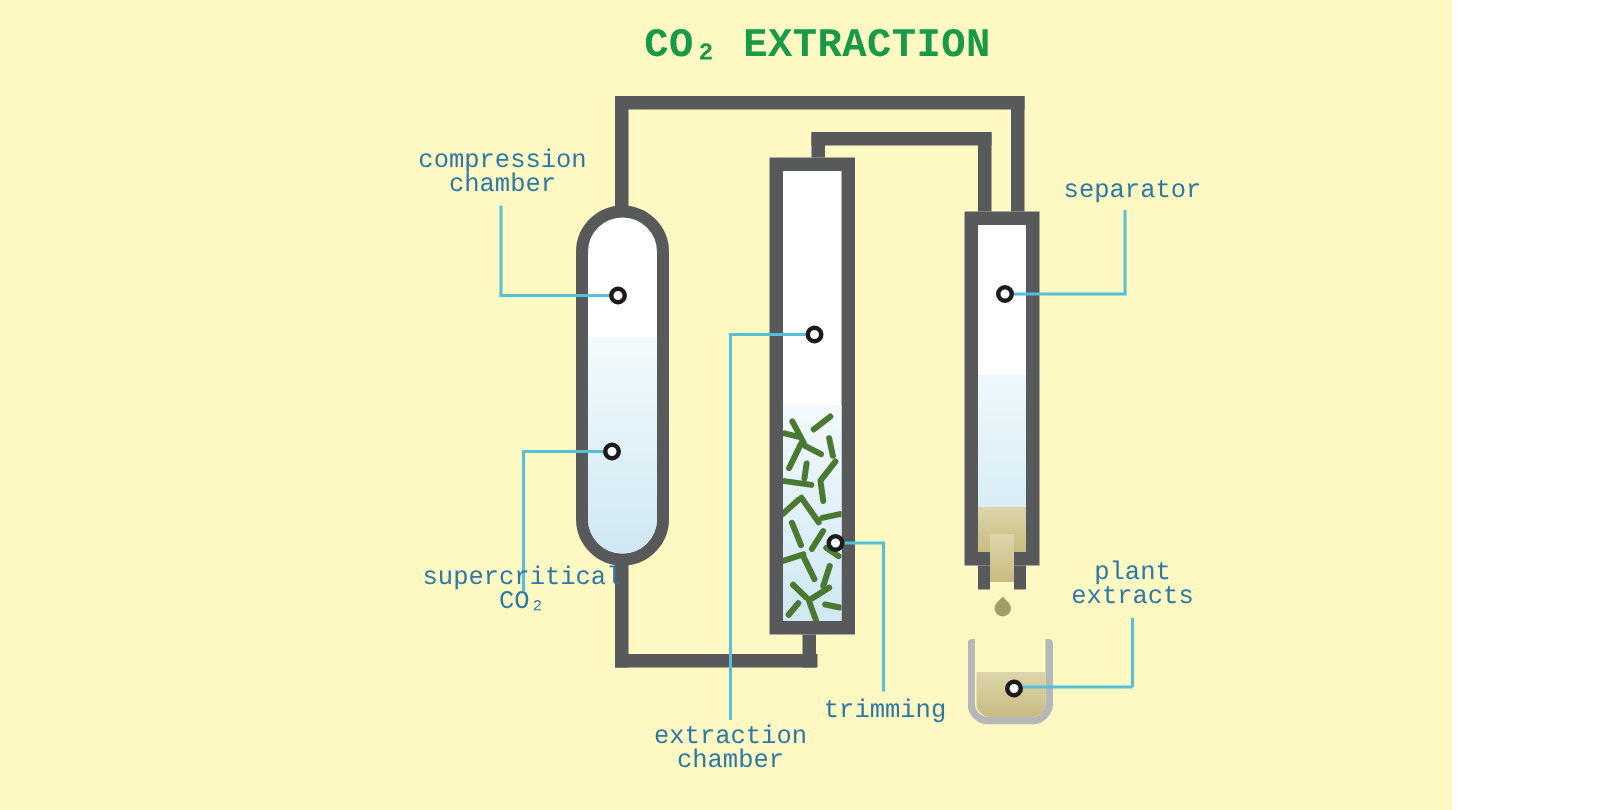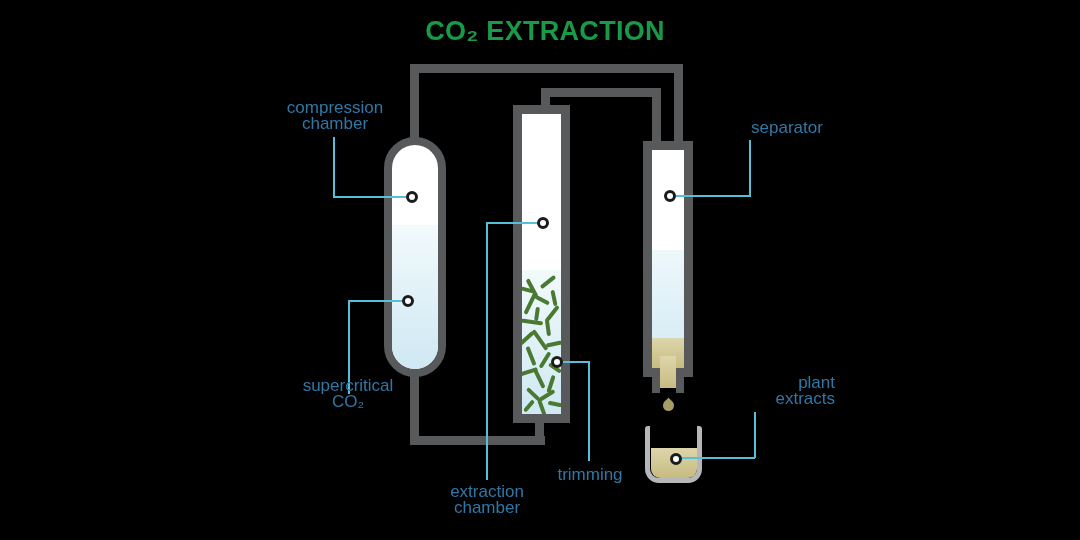--- a/index.html
+++ b/index.html
@@ -1,17 +1,17 @@
 <!DOCTYPE html>
 <html style="--title-green: #189a47; --label-blue: #2f78a6; --leader-cyan: #55c0d8; --pipe-gray: #58595b; --liquid-blue-top: #f2fafc; --liquid-blue-bottom: #cfe8f3; --extract-tan-top: #ddd6ab; --extract-tan-bottom: #c7bb81; --leaf-green: #4a7a31; --beaker-gray: #b5b7b9; --marker-black: #1b1b1b;"><head>
 <meta charset="utf-8">
 <style>
   html,body{margin:0;padding:0;background:#fff;}
-  .stage{position:relative;width:1080px;height:540px;background:#000000;overflow:hidden;
-         font-family:Liberation Sans, sans-serif;}
+  .stage{position:relative;width:968px;height:540px;background:#fef9c3;overflow:hidden;
+         font-family:Liberation Mono, monospace;}
   .pipe{position:absolute;background:var(--pipe-gray,#58595b);}
   .lead{position:absolute;background:var(--leader-cyan,#55c0d8);}
   .marker{position:absolute;width:6px;height:6px;border:3px solid var(--marker-black,#1b1b1b);
           border-radius:50%;background:#ffffff;}
   .label{position:absolute;color:var(--label-blue,#2f78a6);font-size:17px;line-height:16px;
          text-align:center;white-space:pre-line;width:160px;}
   .title{position:absolute;left:245px;top:16px;width:600px;text-align:center;
          color:var(--title-green,#189a47);font-size:27px;font-weight:bold;letter-spacing:.3px;}
   
   .capsule{position:absolute;left:384px;top:137px;width:46px;height:224px;background:#fff;
@@ -119,17 +119,17 @@
   <div class="marker" style="left:664px;top:190px;"></div>
   <div class="marker" style="left:670px;top:453px;"></div>
 
   <div class="label" style="left:255px;top:100px;">compression
 chamber</div>
   <div class="label" style="left:268px;top:378px;">supercritical
 CO₂</div>
   <div class="label" style="left:407px;top:484px;">extraction
 chamber</div>
   <div class="label" style="left:510px;top:467px;">trimming</div>
-  <div class="label" style="left:675px;top:120px;padding-left:32px;">separator</div>
-  <div class="label" style="left:675px;top:375px;text-align:right;">plant
+  <div class="label" style="left:675px;top:120px;">separator</div>
+  <div class="label" style="left:675px;top:375px;">plant
 extracts</div>
 
 </div>
 
 </body></html>

